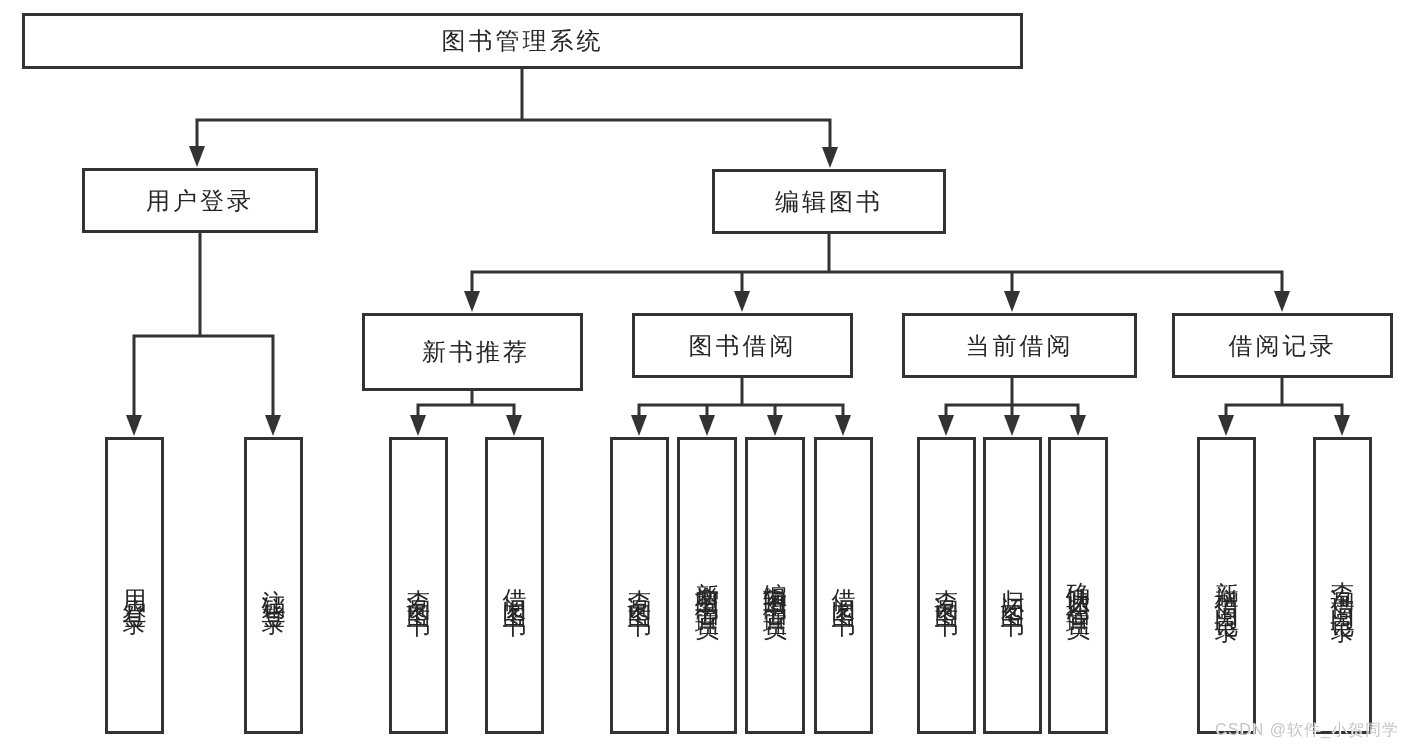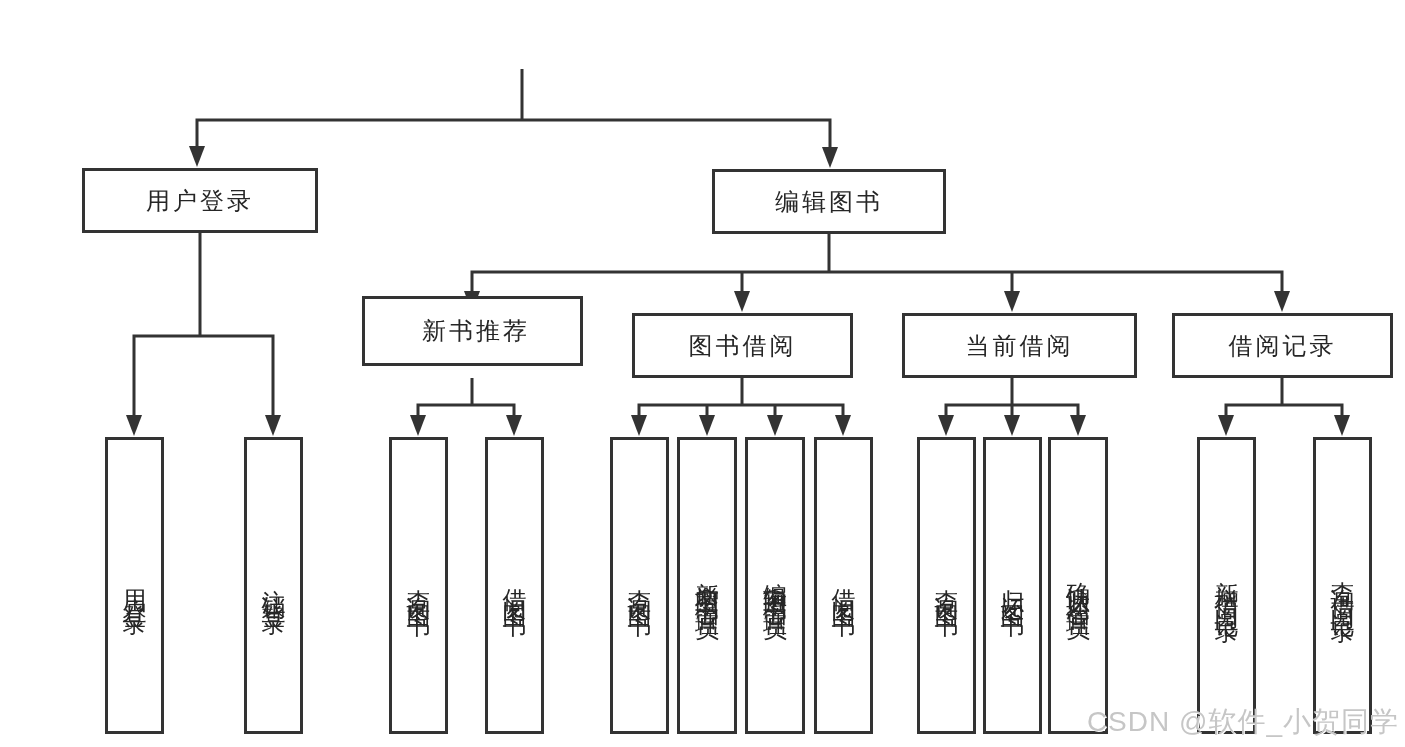--- a/index.html
+++ b/index.html
@@ -36,21 +36,21 @@
     display:flex;align-items:center;justify-content:center;
     writing-mode:vertical-lr;
     text-orientation:mixed;
     font-size:24px;letter-spacing:8px;color:var(--text);
     line-height:1;
     z-index:2;
   }
   .watermark{
     position:absolute;
     right:6px;bottom:6px;
-    font-size:28px;letter-spacing:1px;
+    font-size:16px;letter-spacing:1px;
     color:var(--watermark);
     text-shadow:1px 1px 0 #ffffff;
     z-index:5;
     white-space:nowrap;
   }
 </style>
 </head>
 <body>
 
 <div class="canvas">
@@ -78,25 +78,26 @@
     <polygon class="head" points="699,415 715,415 707,436"></polygon>
     <polygon class="head" points="767,415 783,415 775,436"></polygon>
     <polygon class="head" points="835,415 851,415 843,436"></polygon>
     <polygon class="head" points="938,415 954,415 946,436"></polygon>
     <polygon class="head" points="1004,415 1020,415 1012,436"></polygon>
     <polygon class="head" points="1070,415 1086,415 1078,436"></polygon>
     <polygon class="head" points="1218,415 1234,415 1226,436"></polygon>
     <polygon class="head" points="1334,415 1350,415 1342,436"></polygon>
   </svg>
 
+  <div class="box" style="left:22px;top:13px;width:1001px;height:56px;">图书管理系统</div>
 
   <div class="box" style="left:82px;top:168px;width:236px;height:65px;">用户登录</div>
   <div class="box" style="left:712px;top:169px;width:234px;height:65px;">编辑图书</div>
 
-  <div class="box" style="left:362px;top:296px;width:221px;height:70px;padding-left:7px;">新书推荐</div>
+  <div class="box" style="left:362px;top:313px;width:221px;height:78px;padding-left:7px;">新书推荐</div>
   <div class="box" style="left:632px;top:313px;width:221px;height:65px;">图书借阅</div>
   <div class="box" style="left:902px;top:313px;width:235px;height:65px;">当前借阅</div>
   <div class="box" style="left:1172px;top:313px;width:221px;height:65px;">借阅记录</div>
 
   <div class="vbox" style="left:105px;top:437px;width:59px;height:297px;">用户登录</div>
   <div class="vbox" style="left:244px;top:437px;width:59px;height:297px;">注销登录</div>
 
   <div class="vbox" style="left:389px;top:437px;width:59px;height:297px;">查询图书</div>
   <div class="vbox" style="left:485px;top:437px;width:59px;height:297px;">借阅图书</div>
 

